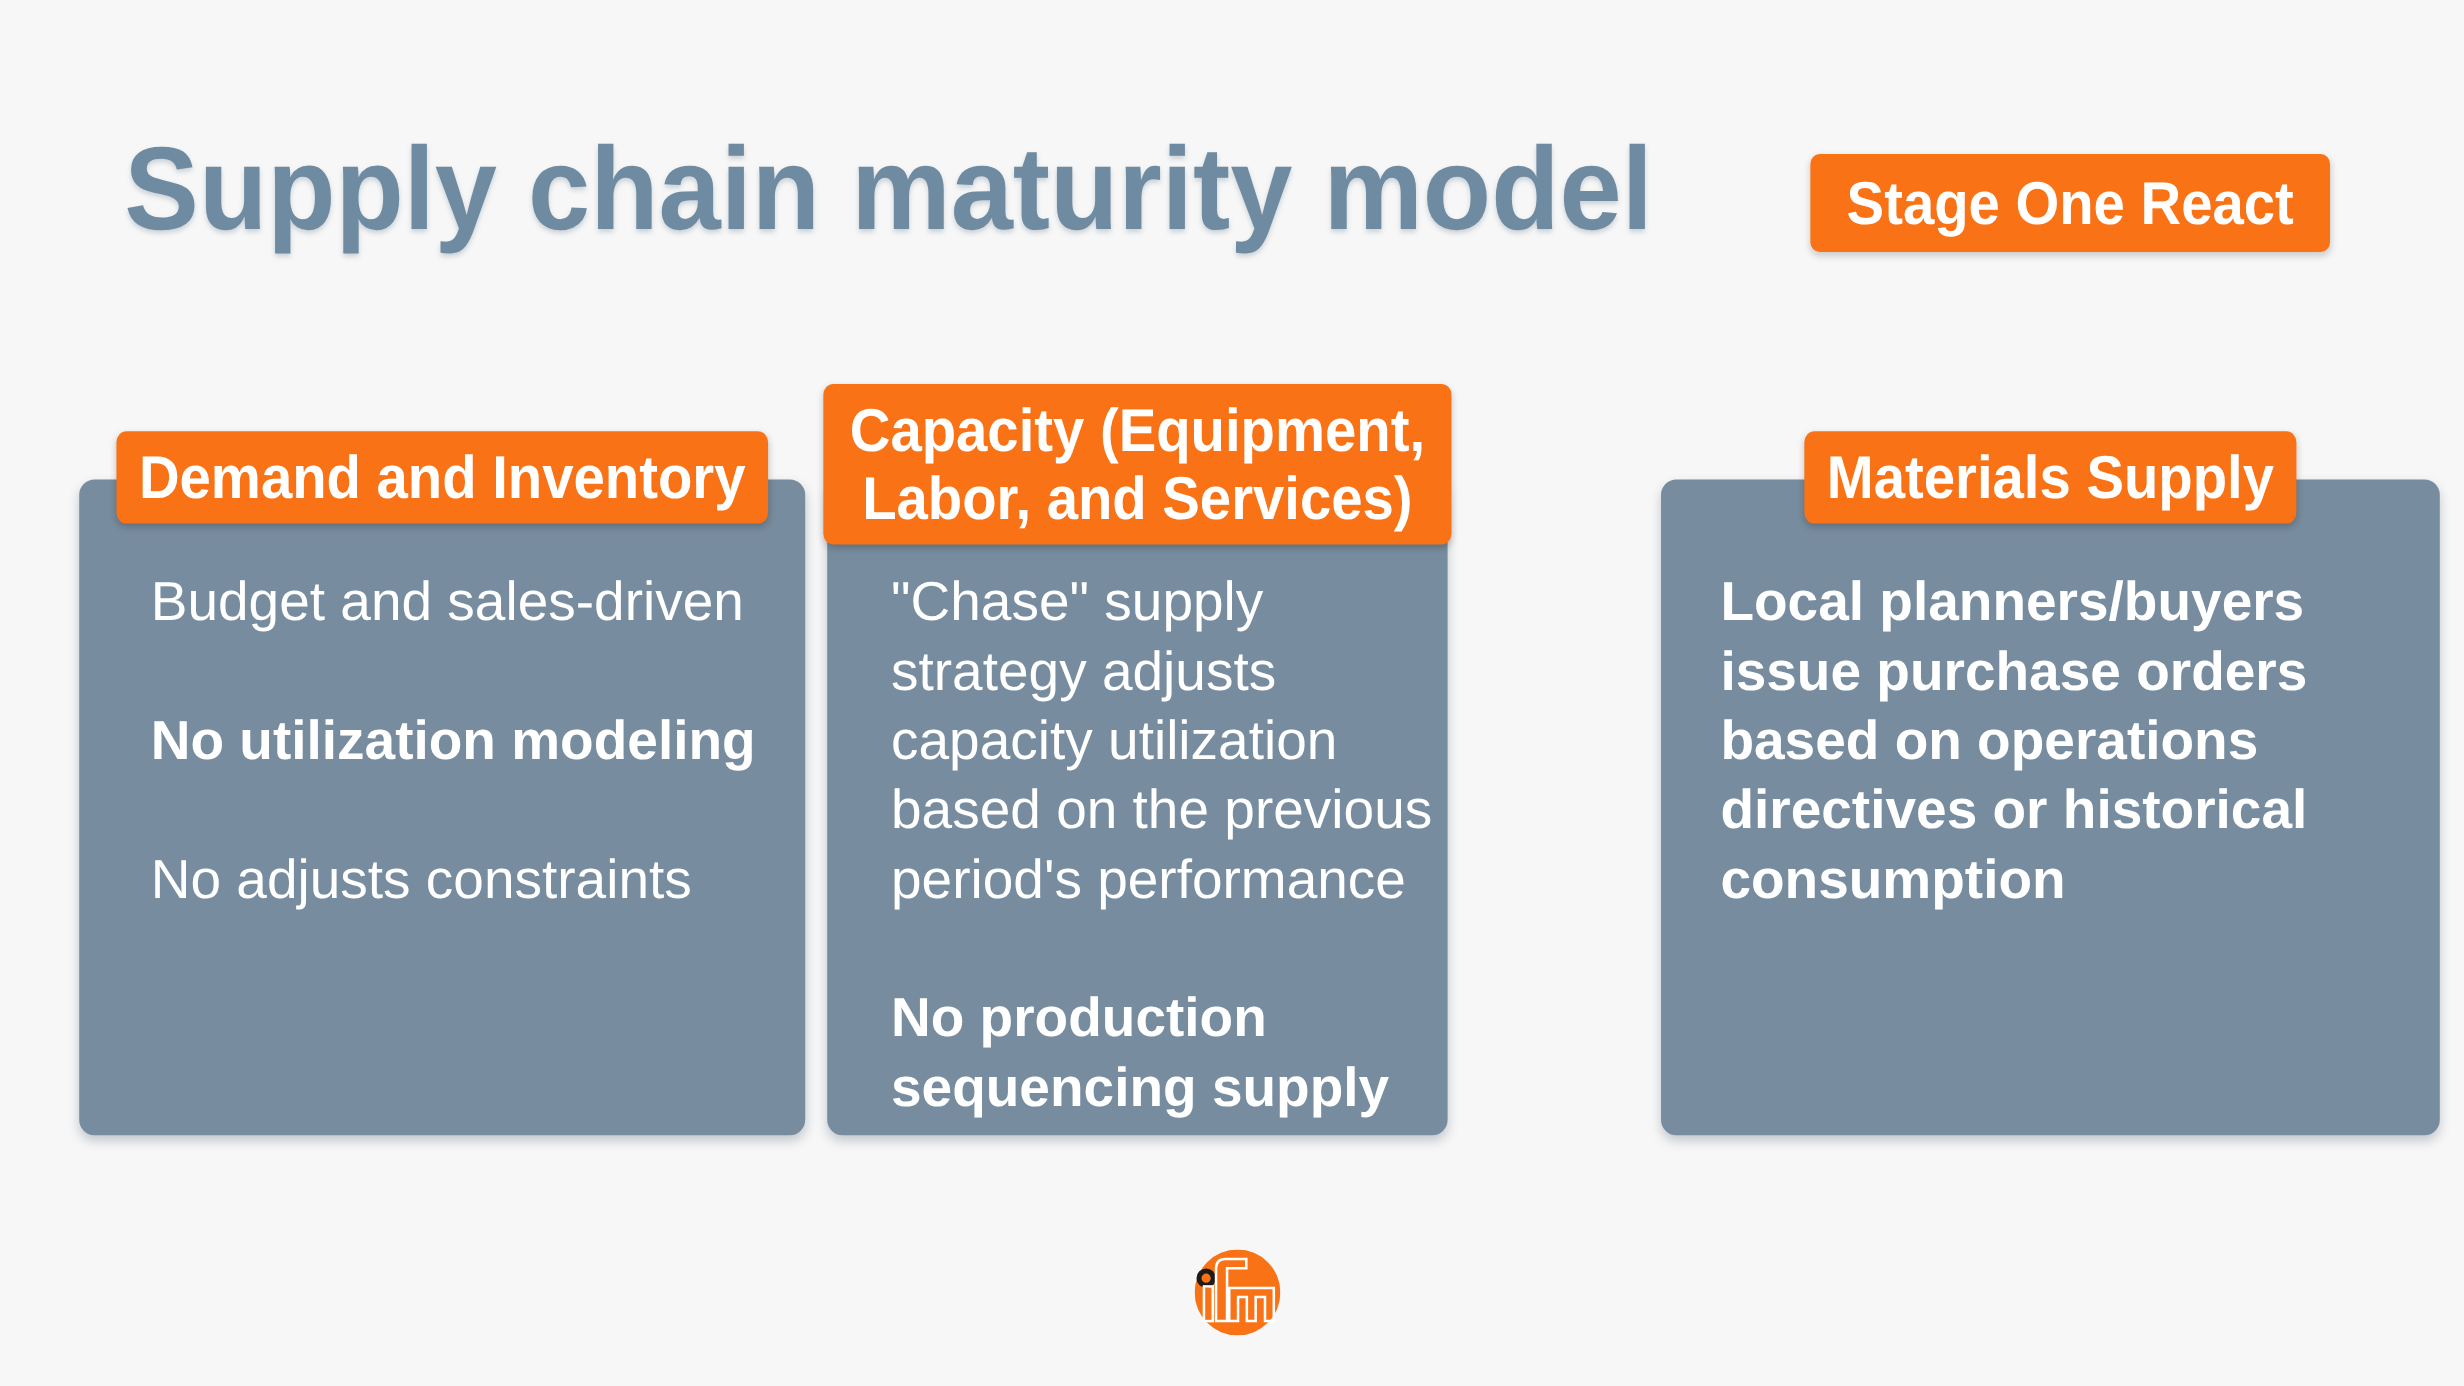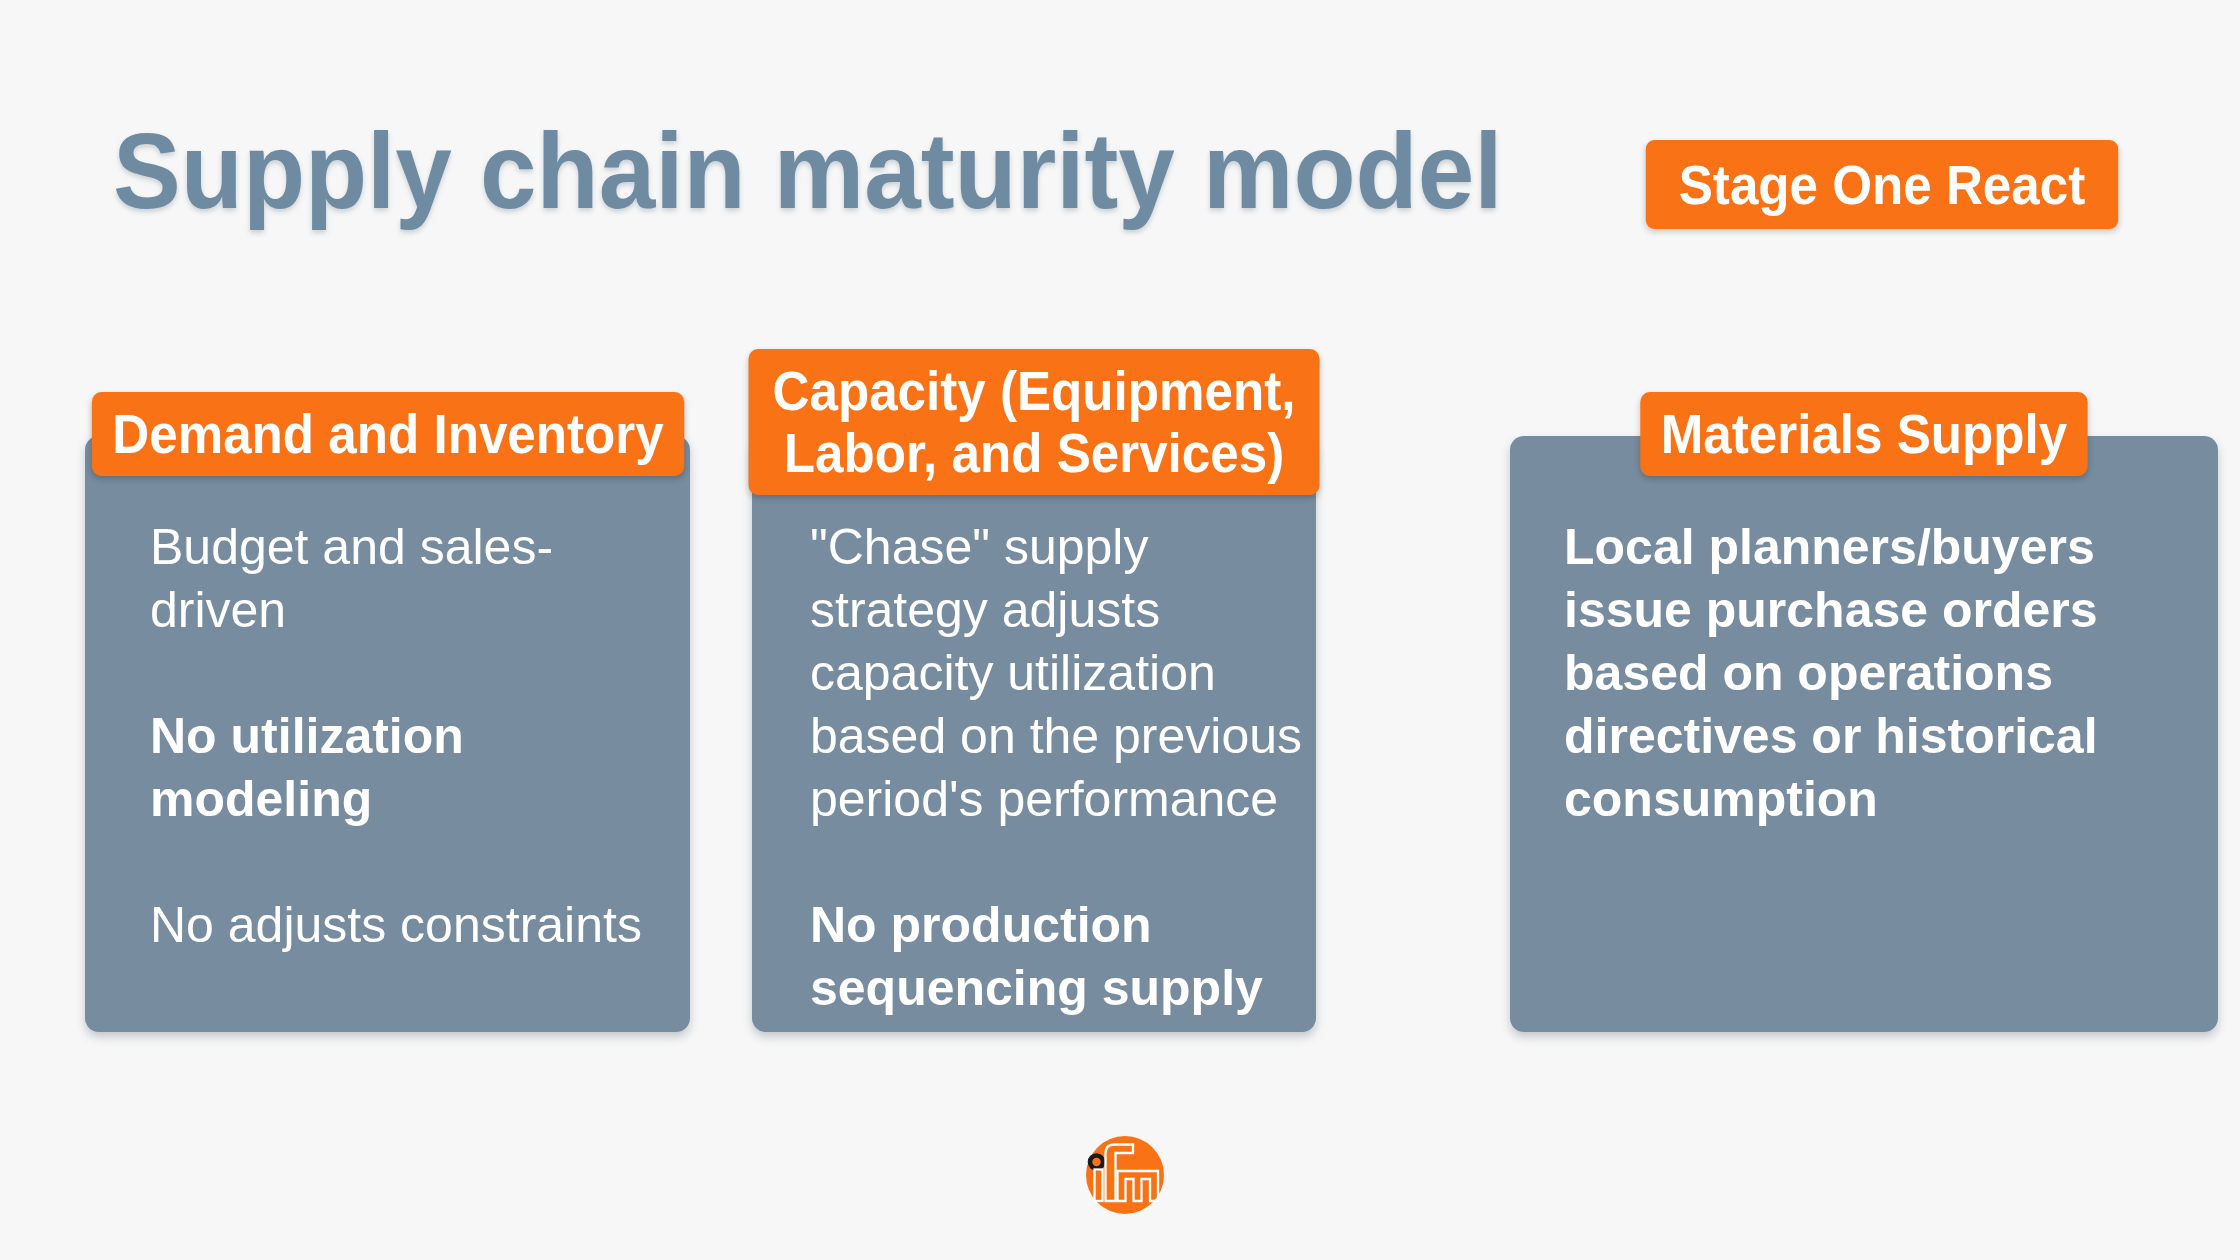--- a/index.html
+++ b/index.html
@@ -43,21 +43,21 @@
     transform-origin:center center;
     box-shadow:0 3px 7px rgba(0,0,0,.18);
   }
   .card{
     position:absolute;
     top:436px;height:596px;
     background:var(--card-slate);
     border-radius:14px;
     box-shadow:0 5px 10px rgba(60,80,100,.28);
   }
-  .card-1{left:85px;width:605px;}
+  .card-1{left:72px;width:660px;}
   .card-2{left:752px;width:564px;}
   .card-3{left:1510px;width:708px;}
   .card-label{
     position:absolute;
     left:50%;
     bottom:calc(100% - 40px);
     transform:translateX(-50%) scaleX(.93);
     background:var(--accent-orange);
     color:var(--text-white);
     font-size:55px;font-weight:700;line-height:62px;

